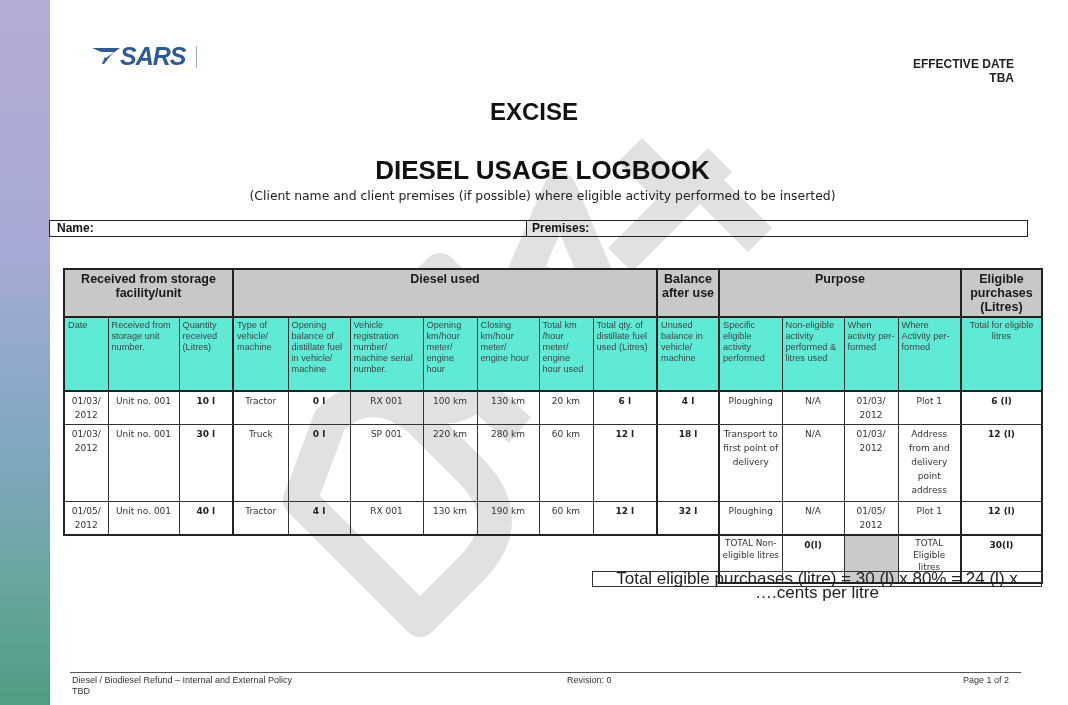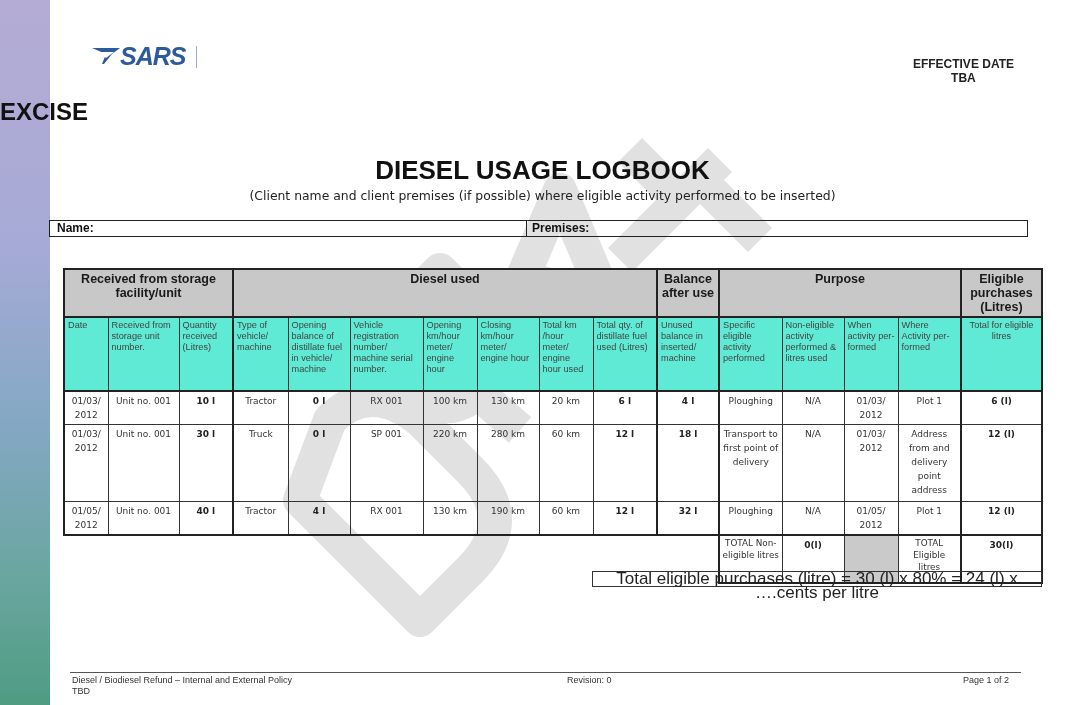--- a/index.html
+++ b/index.html
@@ -19,25 +19,25 @@
   
   .logo { position:absolute; left:92px; top:44px; width:110px; height:26px; }
   .logo-text {
     position:absolute; left:28px; top:-2px;
     font-family:"Liberation Sans", sans-serif; font-style:italic; font-weight:bold;
     font-size:25px; color:#2d5a9b; letter-spacing:-1px;
   }
   .logo-sep { position:absolute; left:104px; top:2px; width:1px; height:22px; background:#9aa9c4; }
 
   .eff-date {
-    position:absolute; right:54px; top:57px; text-align:center;
+    position:absolute; right:54px; top:57px; text-align:right;
     font-weight:bold; font-size:12px; line-height:14px; color:#222;
   }
   .title-excise {
-    position:absolute; left:0; width:1068px; top:98px; 
+    position:absolute; left:0; width:1068px; top:98px; text-align:center;
     font-weight:bold; font-size:24px; color:#111;
   }
   .title-main {
     position:absolute; left:0; width:1085px; top:155px; text-align:center;
     font-weight:bold; font-size:26px; color:#111;
   }
   .subtitle {
     position:absolute; left:0; width:1085px; top:188px; text-align:center;
     font-family:"DejaVu Sans", sans-serif; font-size:12.4px; color:#222;
   }
@@ -168,21 +168,21 @@
     <th class="sub thick-l">Date</th>
     <th class="sub">Received from storage unit number.</th>
     <th class="sub thick-r">Quantity received (Litres)</th>
     <th class="sub">Type of vehicle/ machine</th>
     <th class="sub">Opening balance of distillate fuel in vehicle/ machine</th>
     <th class="sub">Vehicle registration number/ machine serial number.</th>
     <th class="sub">Opening km/hour meter/ engine hour</th>
     <th class="sub">Closing km/hour meter/ engine hour</th>
     <th class="sub">Total km /hour meter/ engine hour used</th>
     <th class="sub thick-r">Total qty. of distillate fuel used (Litres)</th>
-    <th class="sub thick-r">Unused balance in inserted/ machine</th>
+    <th class="sub thick-r">Unused balance in vehicle/ machine</th>
     <th class="sub">Specific eligible activity performed</th>
     <th class="sub">Non-eligible activity performed &amp; litres used</th>
     <th class="sub">When activity per-formed</th>
     <th class="sub thick-r">Where Activity per-formed</th>
     <th class="sub center thick-r">Total for eligible litres</th>
   </tr>
 
   <tr class="r1">
     <td class="thick-l">01/03/ 2012</td>
     <td>Unit no. 001</td>

